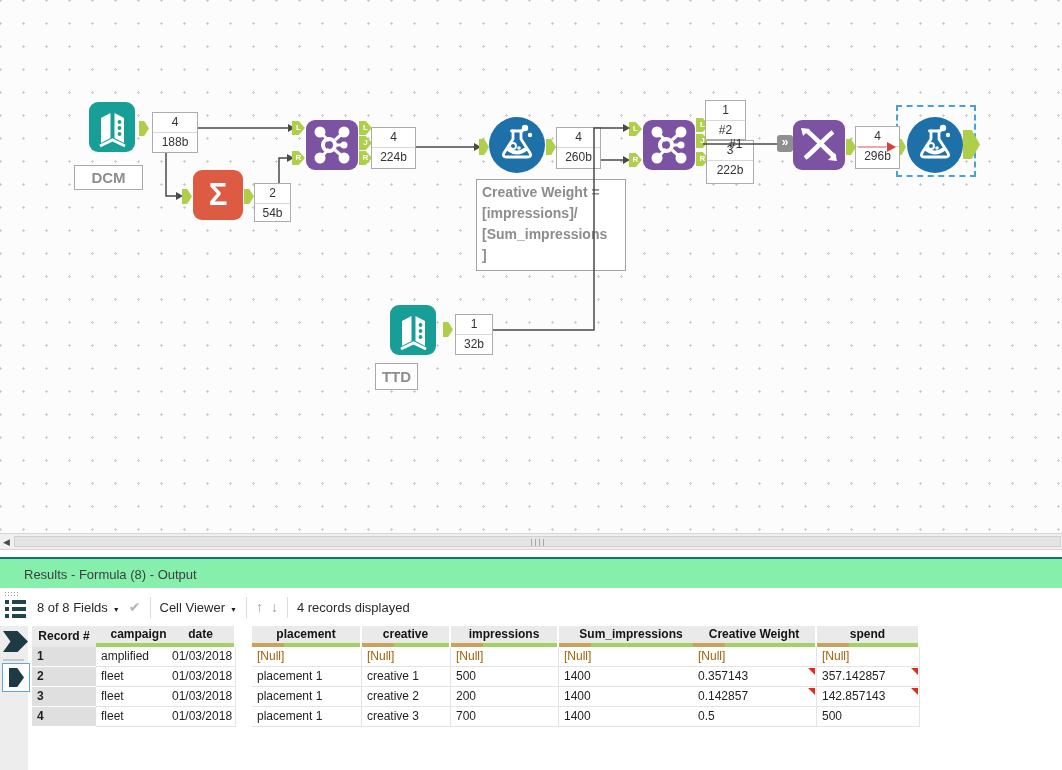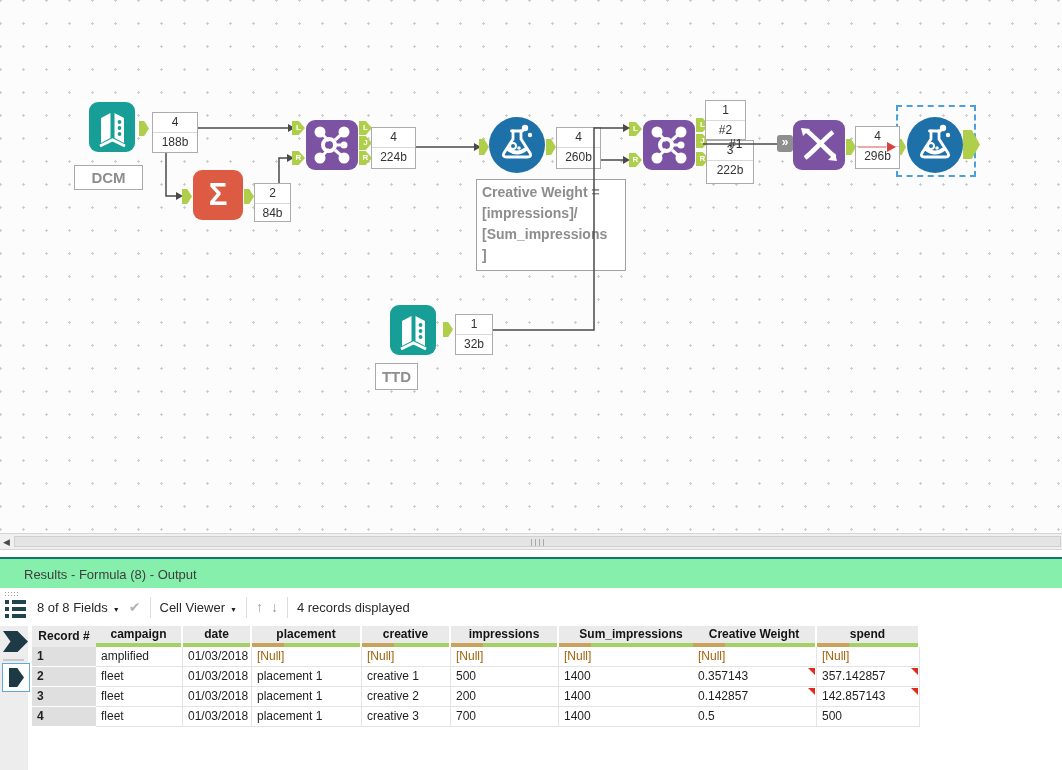--- a/index.html
+++ b/index.html
@@ -65,21 +65,21 @@
   
   .th{position:absolute;top:626px;height:21px;z-index:2;}
   .th-label{height:17px;background:#EAEAEA;font-weight:bold;font-size:12px;color:#141414;text-align:center;line-height:17px;width:calc(100% - 2px);}
   .bar{display:flex;height:4px;width:calc(100% - 2px);}
   .bar .tan{width:32px;background:var(--bar_tan);}
   .bar .green{flex:1;background:var(--bar_green);}
   .td{position:absolute;height:20px;background:#fff;border-right:1px solid #E4E4E4;border-bottom:1px solid #E4E4E4;
     font-size:12px;color:#1F1F1F;line-height:19px;padding-left:5px;overflow:hidden;}
   .td.n{color:#a16207;}
   .rec{background:#DFDFDF;font-weight:bold;border-right:1px solid #fff;border-bottom:1px solid #fff;}
-  .c0{left:32px;width:66px;} .c1{left:96px;width:87px;} .c2{left:183px;width:69px;}
+  .c0{left:32px;width:66px;} .c1{left:96px;width:87px;} .c2{left:167px;width:69px;}
   .c3{left:252px;width:110px;} .c4{left:362px;width:89px;} .c5{left:451px;width:108px;}
   .c6{left:559px;width:146px;} .c7{left:693px;width:124px;} .c8{left:817px;width:103px;}
   .r0{top:647px;} .r1{top:667px;} .r2{top:687px;} .r3{top:707px;}
   .flag{position:absolute;top:1px;right:1px;width:0;height:0;border-left:7px solid transparent;border-top:7px solid var(--red_flag);}
 </style>
 </head>
 <body>
 
 <div class="app">
 
@@ -116,21 +116,21 @@
     </div>
     <div class="tool-label" style="left:74px;top:165px;width:69px;height:25px;">DCM</div>
 
     <div class="tool" style="left:193px;top:170px;width:50px;height:50px;background:var(--orange);">
       <span class="sigma">Σ</span>
     </div>
     <div class="anchor-plain" style="left:182px;top:189px;"></div>
     <div class="anchor-plain" style="left:244px;top:189px;"></div>
     <div class="badge" style="left:254px;top:183px;width:37px;height:39px;">
       <span class="b1">2</span>
-      <span class="b2">84b</span>
+      <span class="b2">54b</span>
     </div>
 
     <div class="tool" style="left:306px;top:120px;width:52px;height:50px;background:var(--purple);">
       <svg width="52" height="50" viewBox="0 0 52 50">
         <line x1="15" y1="13" x2="23" y2="21" style="stroke:#fff;stroke-width:3"></line>
         <line x1="37" y1="13" x2="29" y2="20" style="stroke:#fff;stroke-width:3"></line>
         <line x1="15" y1="37" x2="23" y2="29" style="stroke:#fff;stroke-width:3"></line>
         <line x1="37" y1="37" x2="29" y2="30" style="stroke:#fff;stroke-width:3"></line>
         <line x1="28" y1="25" x2="37" y2="25" style="stroke:#fff;stroke-width:3"></line>
         <circle cx="14" cy="12" r="5.5" style="fill:#fff"></circle>

